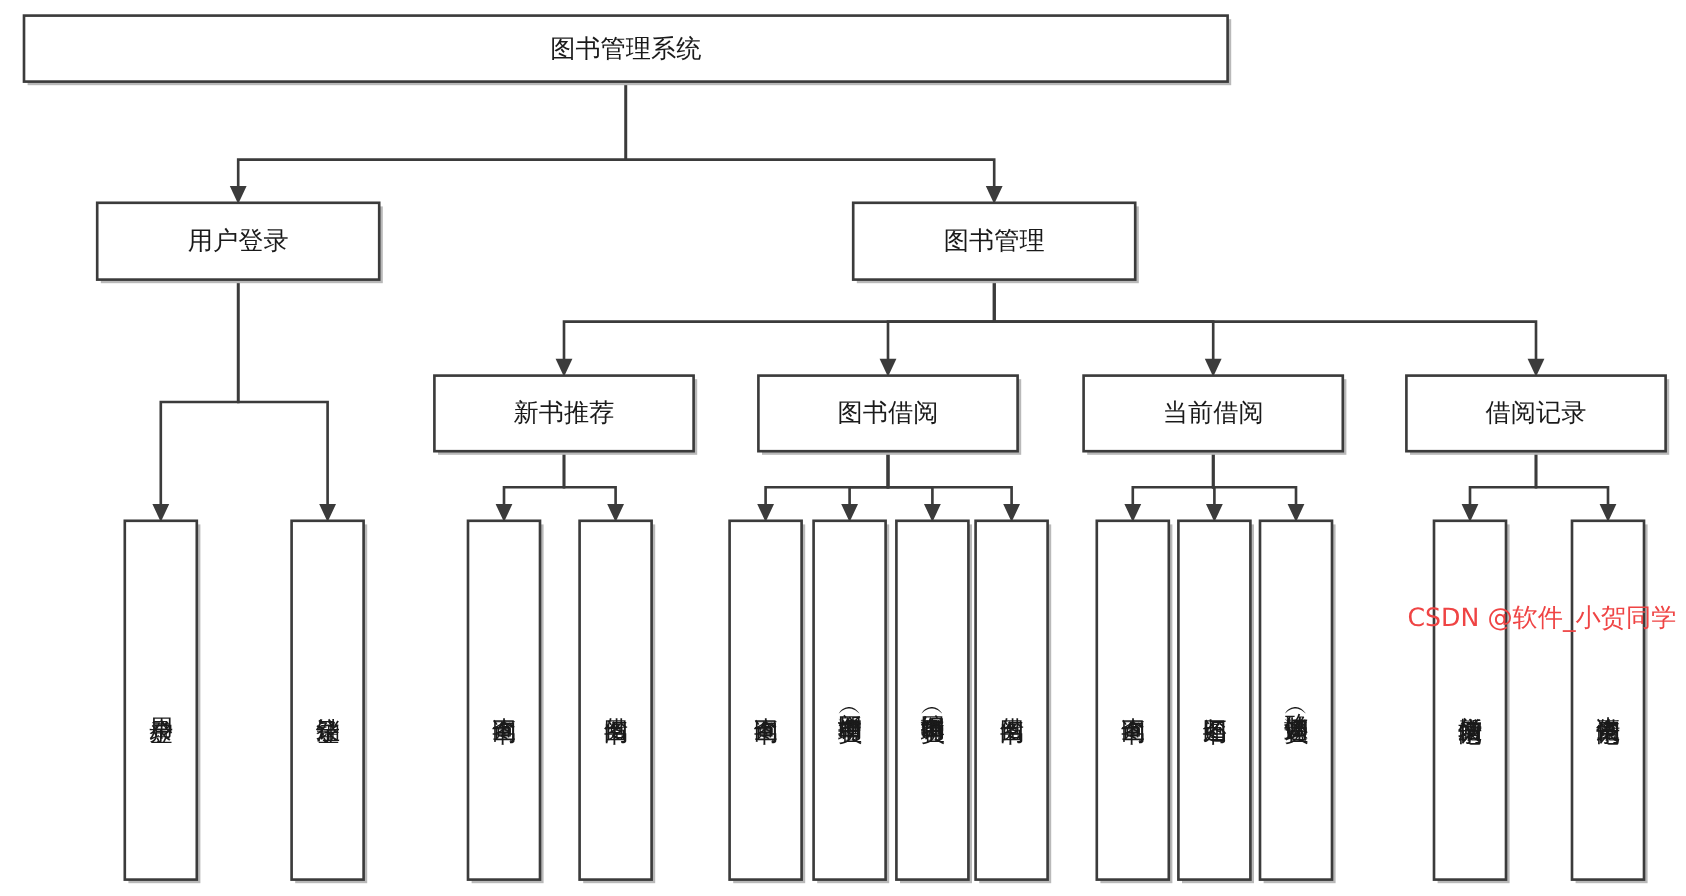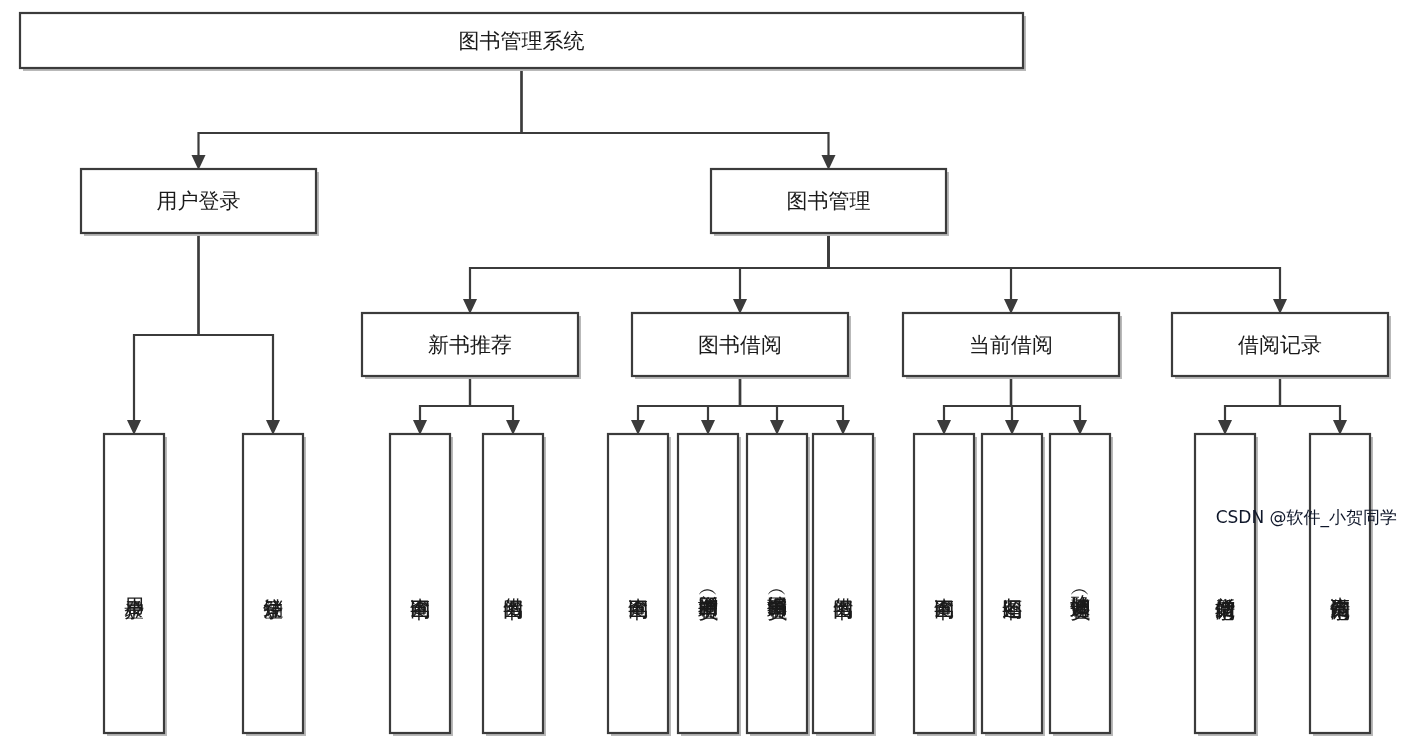--- a/index.html
+++ b/index.html
@@ -68,22 +68,22 @@
     justify-content: center;
     letter-spacing: 1px;
     pointer-events: none;
     overflow: hidden;
   }
   .watermark {
     position: absolute;
     right: 8px;
     bottom: 6px;
     font-family: "DejaVu Sans", "Liberation Sans", sans-serif;
-    font-size: 17px;
-    color: #0f172a;
+    font-size: 21px;
+    color: #ef4444;
     white-space: nowrap;
     user-select: none;
   }
 </style>
 </head>
 <body>
 
 <div id="diagram-root">
   <svg class="diagram-canvas" viewBox="0 0 1405 747" preserveAspectRatio="none">
     <g id="edge-layer">

